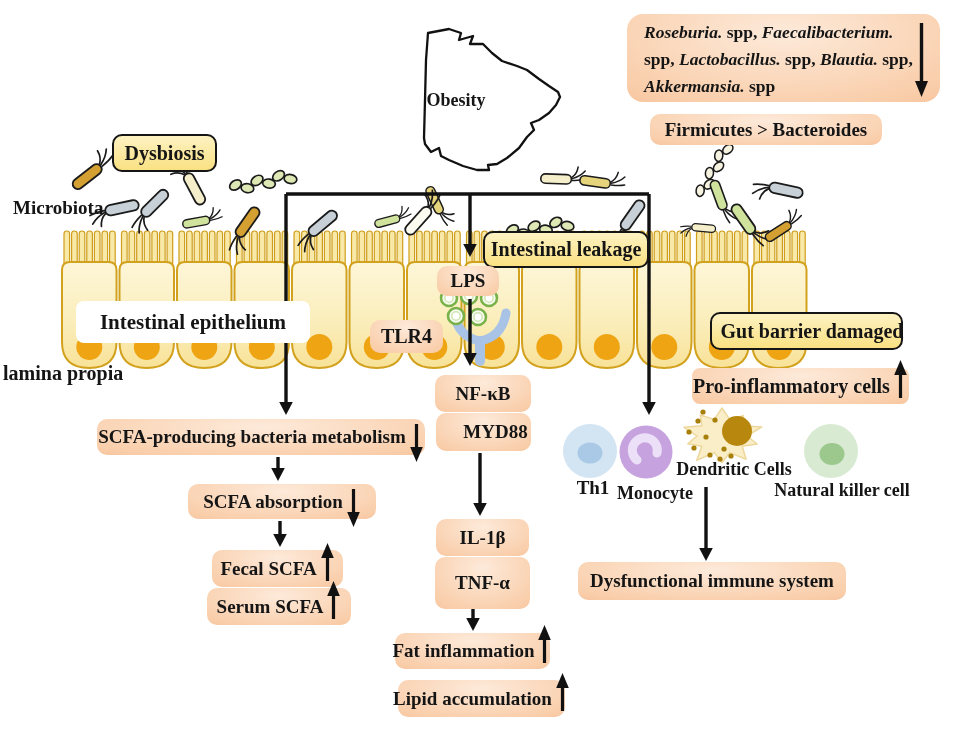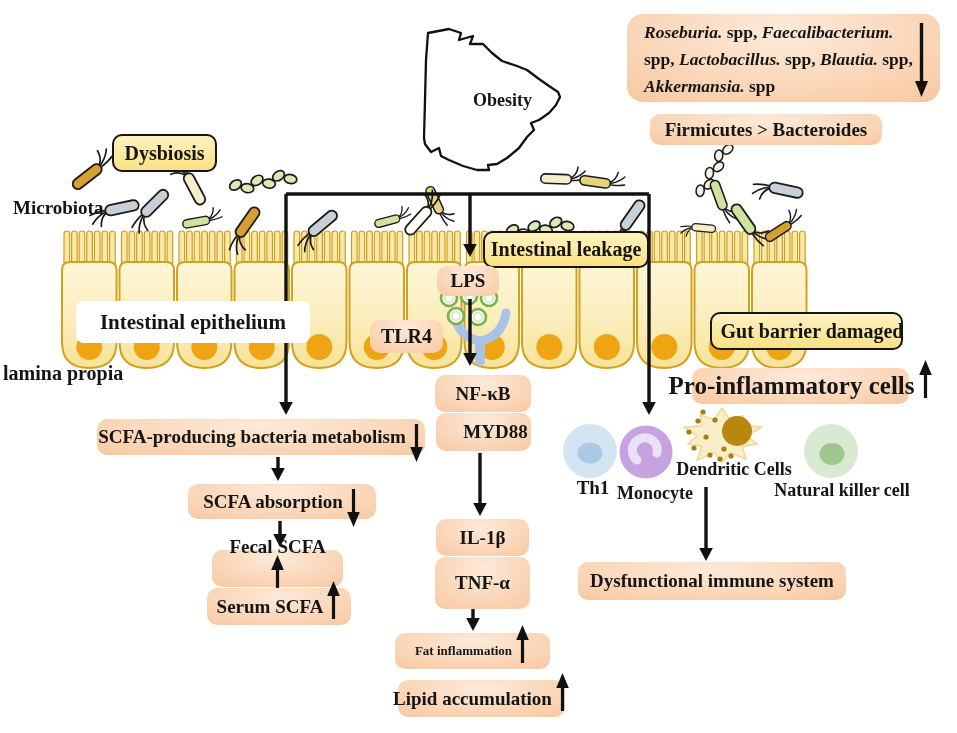--- a/index.html
+++ b/index.html
@@ -427,21 +427,21 @@
       </div>
       <div class="pbox" style="left: 436px; top: 413px; width: 95px; height: 38px; font-size: 19px; padding-left: 31px;">
         <span>MYD88</span>
       </div>
       <div class="pbox" style="left: 436px; top: 519px; width: 93px; height: 37px; font-size: 19px; align-items: center;">
         <span>IL-1β</span>
       </div>
       <div class="pbox" style="left: 435px; top: 557px; width: 95px; height: 52px; font-size: 19px;">
         <span>TNF-α</span>
       </div>
-      <div class="pbox" style="left: 395px; top: 633px; width: 155px; height: 36px; font-size: 13px;">
+      <div class="pbox" style="left: 395px; top: 633px; width: 155px; height: 36px; font-size: 19px;">
         <span>Fat inflammation</span>
         <svg width="15" height="40" viewBox="0 0 15 40" class="varr arrow-up">
           <line x1="7.5" y1="38" x2="7.5" y2="10" stroke="#111" stroke-width="3.2"></line>
           <polygon points="7.5,0 1.2,15 13.8,15" fill="#111"></polygon>
         </svg>
       </div>
       <div class="pbox" style="left: 398px; top: 680px; width: 167px; height: 37px; font-size: 19px;">
         <span>Lipid accumulation</span>
         <svg width="15" height="40" viewBox="0 0 15 40" class="varr arrow-up">
           <line x1="7.5" y1="38" x2="7.5" y2="10" stroke="#111" stroke-width="3.2"></line>
@@ -455,47 +455,47 @@
           <polygon points="7.5,40 1.2,25 13.8,25" fill="#111"></polygon>
         </svg>
       </div>
       <div class="pbox" style="left: 188px; top: 484px; width: 188px; height: 35px; font-size: 19px;">
         <span>SCFA absorption</span>
         <svg width="15" height="40" viewBox="0 0 15 40" class="varr arrow-down">
           <line x1="7.5" y1="2" x2="7.5" y2="26" stroke="#111" stroke-width="3.2"></line>
           <polygon points="7.5,40 1.2,25 13.8,25" fill="#111"></polygon>
         </svg>
       </div>
-      <div class="pbox" style="left: 212px; top: 550px; width: 131px; height: 37px; font-size: 19px; flex-direction: column;">
+      <div class="pbox" style="left: 212px; top: 550px; width: 131px; height: 37px; font-size: 19px;">
         <span>Fecal SCFA</span>
         <svg width="15" height="40" viewBox="0 0 15 40" class="varr arrow-up">
           <line x1="7.5" y1="38" x2="7.5" y2="10" stroke="#111" stroke-width="3.2"></line>
           <polygon points="7.5,0 1.2,15 13.8,15" fill="#111"></polygon>
         </svg>
       </div>
       <div class="pbox" style="left: 207px; top: 588px; width: 144px; height: 37px; font-size: 19px;">
         <span>Serum SCFA</span>
         <svg width="15" height="40" viewBox="0 0 15 40" class="varr arrow-up">
           <line x1="7.5" y1="38" x2="7.5" y2="10" stroke="#111" stroke-width="3.2"></line>
           <polygon points="7.5,0 1.2,15 13.8,15" fill="#111"></polygon>
         </svg>
       </div>
-      <div class="pbox" style="left: 692px; top: 368px; width: 217px; height: 36px; font-size: 25px;">
+      <div class="pbox" style="left: 692px; top: 368px; width: 217px; height: 36px; font-size: 20px; border-radius: 8px;">
         <span>Pro-inflammatory cells</span>
         <svg width="15" height="40" viewBox="0 0 15 40" class="varr arrow-up">
           <line x1="7.5" y1="38" x2="7.5" y2="10" stroke="#111" stroke-width="3.2"></line>
           <polygon points="7.5,0 1.2,15 13.8,15" fill="#111"></polygon>
         </svg>
       </div>
       <div class="pbox" style="left: 578px; top: 562px; width: 268px; height: 38px; font-size: 19px;">
         <span>Dysfunctional immune system</span>
       </div>
     </div>
   <div id="texts-layer">
-      <div class="txt" style="left: 452px; top: 90px; font-size: 18px; width: 80px; text-align: right; font-family: Liberation Serif, serif;">Obesity</div>
+      <div class="txt" style="left: 416px; top: 90px; font-size: 18px; width: 80px; text-align: center; font-family: Liberation Serif, serif;">Obesity</div>
       <div class="txt" style="left: 13px; top: 197px; font-size: 19px;">Microbiota</div>
       <div class="txt" style="left: 3px; top: 362px; font-size: 20px;">lamina propia</div>
       <div class="txt" style="left: 572px; top: 477px; font-size: 19px; width: 42px; text-align: center;">Th1</div>
       <div class="txt" style="left: 612px; top: 483px; font-size: 18px; width: 86px; text-align: center;">Monocyte</div>
       <div class="txt" style="left: 676px; top: 459px; font-size: 18px; width: 116px; text-align: center;">Dendritic Cells</div>
       <div class="txt" style="left: 772px; top: 480px; font-size: 18px; width: 140px; text-align: center;">Natural killer cell</div>
     </div>
 
   <div id="species-box">
     <div id="species-lines">

